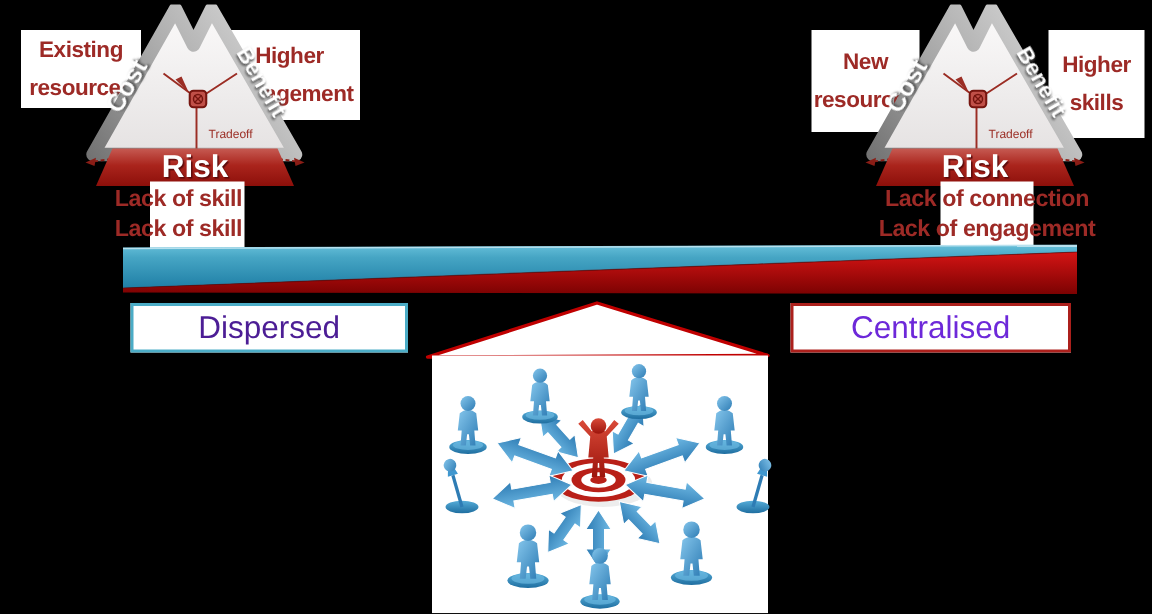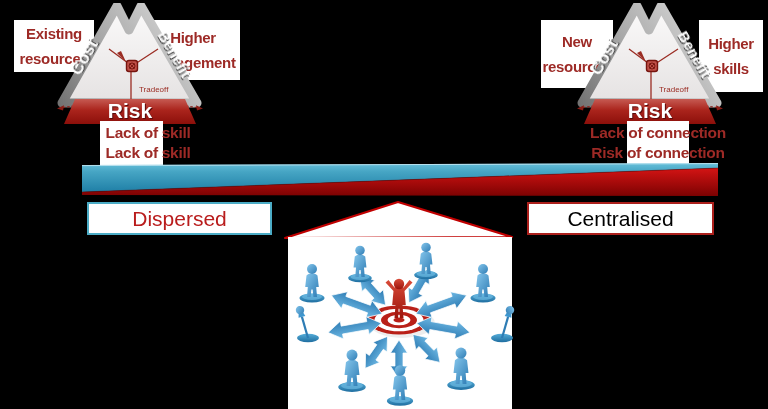--- a/index.html
+++ b/index.html
@@ -14,22 +14,22 @@
   .shaft{position:absolute;background:#fff;}
   .risk-notes{position:absolute;color:#9d2a26;font-weight:bold;font-size:15.5px;
               line-height:20px;letter-spacing:-.3px;text-align:center;}
   svg text{font-family:"Liberation Sans",sans-serif;}
   .tri-label{fill:#fff;font-weight:bold;filter:drop-shadow(1px 1px 0.6px #4a4a4a);}
   .risk-text{fill:#fff;font-weight:bold;font-size:21px;text-anchor:middle;
              filter:drop-shadow(1px 1px 0.5px #5a0a0a);}
   .tradeoff-text{fill:#9b2d24;font-size:8px;}
   .tag{position:absolute;top:202px;height:29px;background:#fff;display:flex;
        align-items:center;justify-content:center;font-size:21px;}
-  .tag-blue{left:87px;width:181px;border:2px solid #4bacc6;color:#b91c1c;}
-  .tag-red{left:527px;width:183px;border:2px solid #ac201c;color:#000000;}
+  .tag-blue{left:87px;width:181px;border:2px solid #4bacc6;color:#4c1d95;}
+  .tag-red{left:527px;width:183px;border:2px solid #ac201c;color:#6d28d9;}
   .beam{position:absolute;}
   .illus{position:absolute;left:283px;top:194px;}
 </style>
 </head>
 <body>
 
 <div class="stage">
 
   <section class="tg" style="left:8px;width:234px;">
     <div class="box" style="left:6px;top:17px;width:80px;height:52px;">
@@ -71,21 +71,21 @@
         <rect x="118.5" y="57.5" width="11" height="11" rx="2.5" fill="#c05048" stroke="#76150f" stroke-width="1.4"></rect>
         <circle cx="124" cy="63" r="3" fill="none" stroke="#76150f" stroke-width="1"></circle>
         <path d="M121.5,60.5 L126.5,65.5 M126.5,60.5 L121.5,65.5" stroke="#76150f" stroke-width="0.9"></path>
       </g>
       <text class="tradeoff-text" x="131" y="89">Tradeoff</text>
       <text class="tri-label" x="81" y="57" font-size="17" text-anchor="middle" transform="rotate(-60 81 57)">Cost</text>
       <text class="tri-label" x="162" y="54" font-size="15" text-anchor="middle" transform="rotate(60 162 54)">Benefit</text>
     </svg>
 
     <div class="shaft" style="left:92px;top:118px;width:63px;height:45px;"></div>
-    <div class="risk-notes" style="left:48px;top:120px;width:184px;">
+    <div class="risk-notes" style="left:19px;top:120px;width:184px;">
       <div>Lack of skill</div>
       <div>Lack of skill</div>
     </div>
   </section>
 
   <section class="tg" style="left:528px;width:240px;">
     <div class="box" style="left:13px;top:17px;width:72px;height:68px;">
       <span>New
 resources</span>
     </div>
@@ -126,21 +126,21 @@
         <path d="M121.5,60.5 L126.5,65.5 M126.5,60.5 L121.5,65.5" stroke="#76150f" stroke-width="0.9"></path>
       </g>
       <text class="tradeoff-text" x="131" y="89">Tradeoff</text>
       <text class="tri-label" x="81" y="57" font-size="17" text-anchor="middle" transform="rotate(-60 81 57)">Cost</text>
       <text class="tri-label" x="162" y="54" font-size="15" text-anchor="middle" transform="rotate(60 162 54)">Benefit</text>
     </svg>
 
     <div class="shaft" style="left:99px;top:118px;width:62px;height:45px;"></div>
     <div class="risk-notes" style="left:38px;top:120px;width:184px;">
       <div>Lack of connection</div>
-      <div>Risk of connection</div>
+      <div>Lack of engagement</div>
     </div>
   </section>
 
   <svg class="beam" style="left:82px;top:163px;" width="636" height="34" viewBox="0 0 636 34">
     <defs>
       <linearGradient id="beamBlue" x1="0" y1="0" x2="0" y2="1">
         <stop offset="0" stop-color="#67c0da"></stop>
           <stop offset=".3" stop-color="#46a5c4"></stop>
           <stop offset="1" stop-color="#1f7fa6"></stop>
       </linearGradient>

